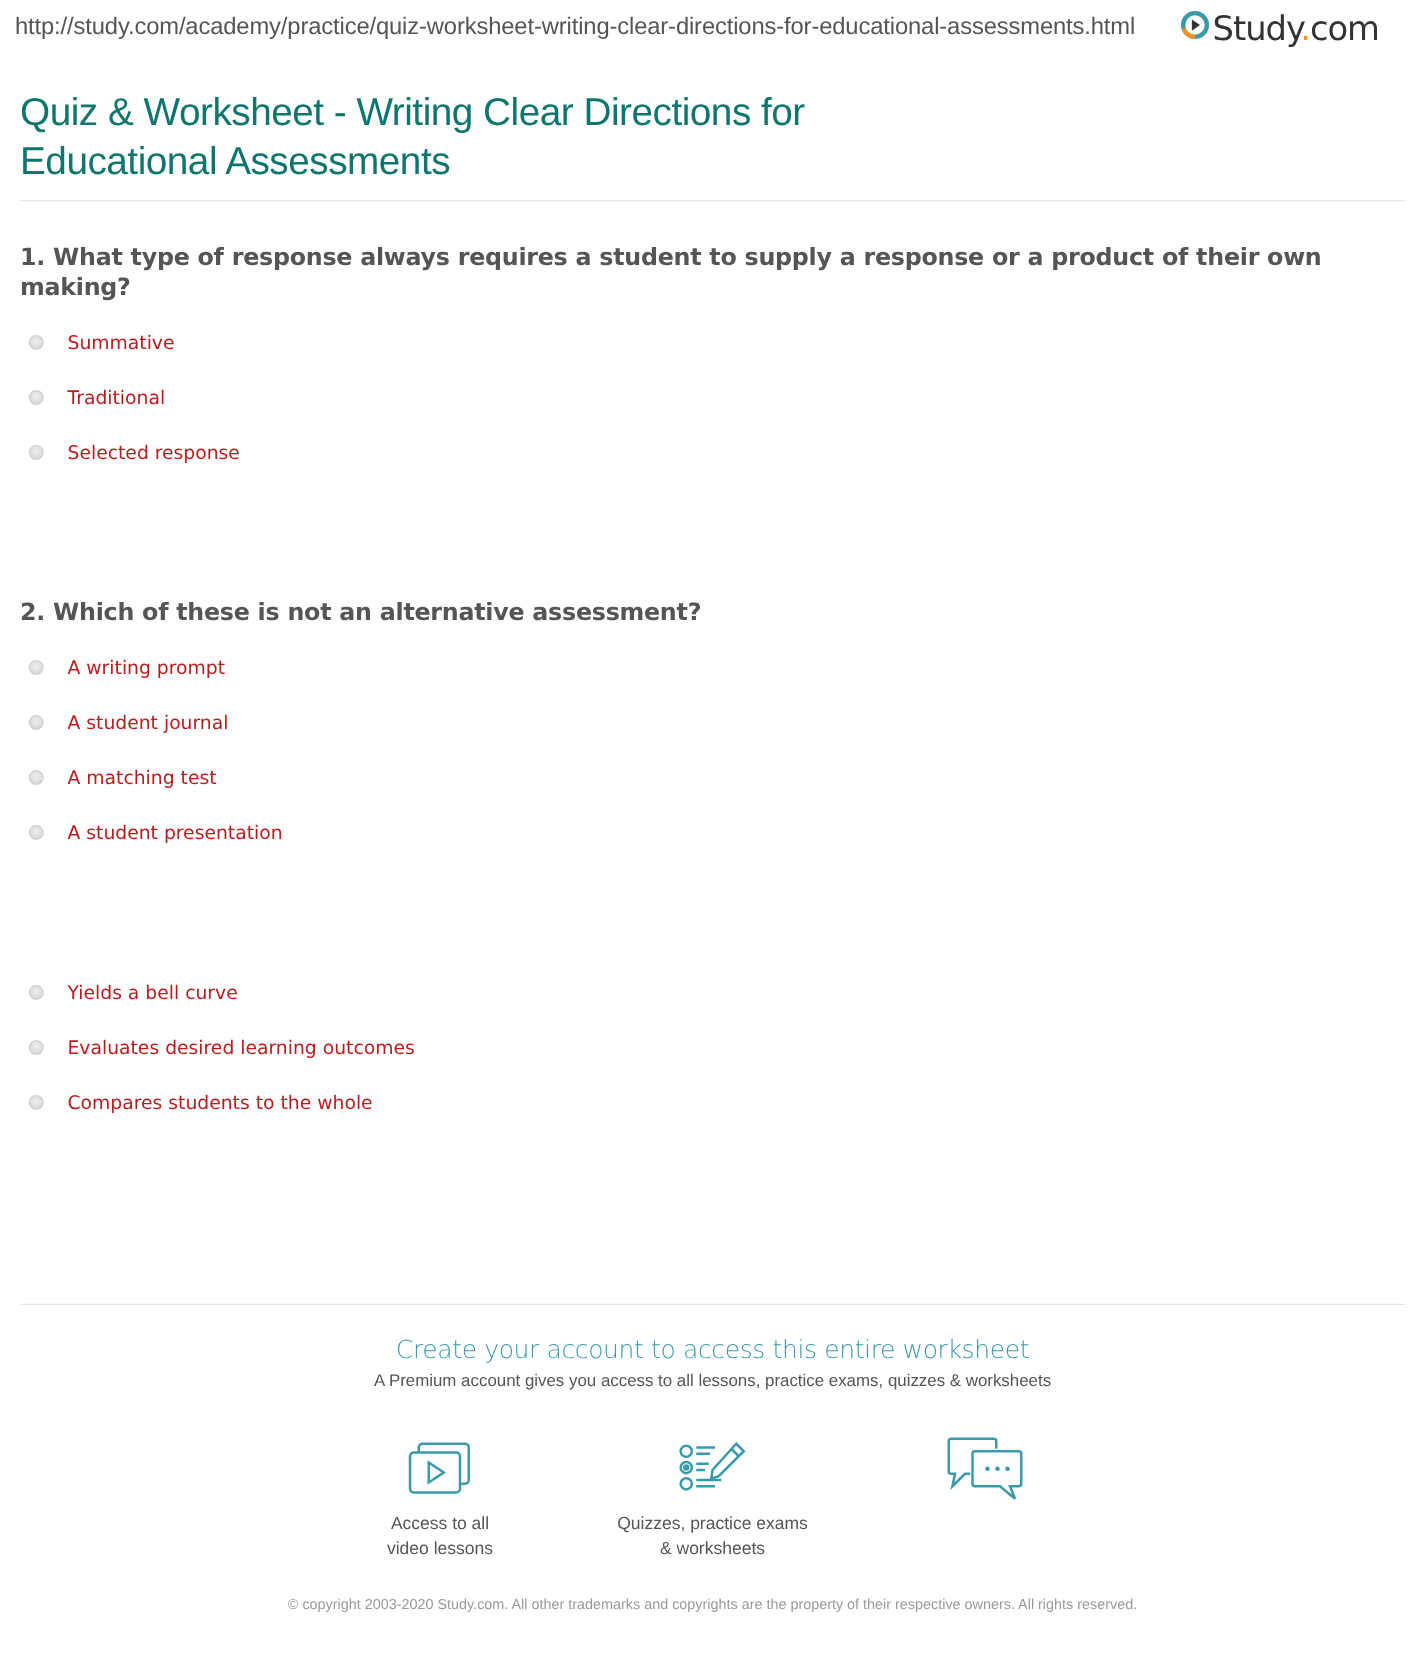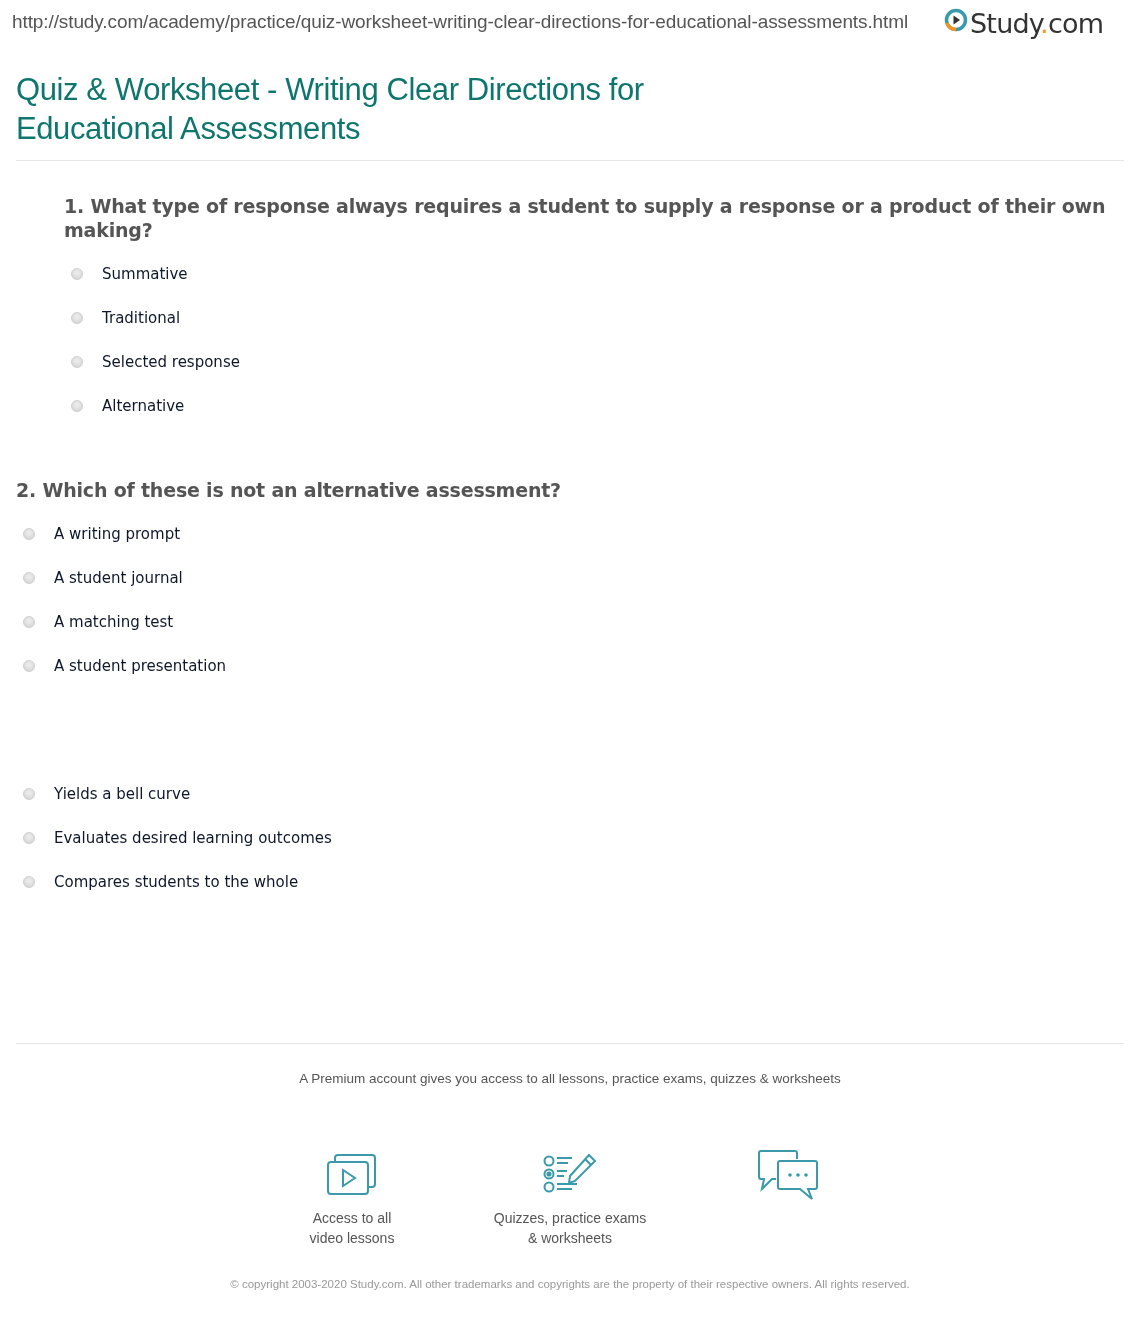--- a/index.html
+++ b/index.html
@@ -42,21 +42,21 @@
     .options { list-style: none; margin: 0; padding: 0; }
     .option {
       display: flex; align-items: center; height: 44px; cursor: pointer;
     }
     .radio {
       width: 10px; height: 10px; border-radius: 50%;
       background: radial-gradient(circle at 50% 40%, #eeeeee 0%, #dddddd 60%, #c8c8c8 100%);
       border: 1px solid #cfcfcf; margin-left: 7px; margin-right: 19px; flex: none;
     }
     .opt-label {
-      font-family: "DejaVu Sans", sans-serif; font-size: 15px; color: #0f172a;
+      font-family: "DejaVu Sans", sans-serif; font-size: 15px; color: #b91c1c;
     }
 
     .cta { position: absolute; left: 0; right: 0; top: 1066px; text-align: center; }
     .cta-title {
       font-family: "DejaVu Sans", sans-serif; font-weight: 300;
       font-size: 20px; color: #3a9aab; margin: 0; line-height: 26px;
       letter-spacing: -0.3px;
     }
     .cta-sub {
       font-size: 13.5px; color: #555555; margin-top: 4px; line-height: 18px;
@@ -86,38 +86,34 @@
     <circle cx="12" cy="12" r="9.5" fill="none" stroke="#3a9aab" stroke-width="3.5"></circle>
     <path d="M3 15 A9.5 9.5 0 0 0 12 21.5" fill="none" stroke="#f7941d" stroke-width="3.5"></path>
     <path d="M9.5 7.5 L16 12 L9.5 16.5 Z" fill="#333333"></path>
   </svg>
   <span class="logo-text"><span>Study</span><span class="logo-dot">.</span><span>com</span></span>
 </div>
 
 <h1 class="page-title">Quiz &amp; Worksheet - Writing Clear Directions for Educational Assessments</h1>
 <div class="divider" style="top:160px;"></div>
 
-<section class="question" style="top:194px;margin-left:48px;">
+<section class="question" style="top:194px;">
   <p class="q-text">1. What type of response always requires a student to supply a response or a product of their own making?</p>
   <ul class="options" style="margin-top:10px;">
     <li class="option">
         <span class="radio"></span>
         <span class="opt-label">Summative</span>
       </li>
     <li class="option">
         <span class="radio"></span>
         <span class="opt-label">Traditional</span>
       </li>
     <li class="option">
         <span class="radio"></span>
         <span class="opt-label">Selected response</span>
-      </li>
-    <li class="option">
-        <span class="radio"></span>
-        <span class="opt-label">Alternative</span>
       </li>
   </ul>
 </section>
 
 <section class="question" style="top:478px;">
   <p class="q-text">2. Which of these is not an alternative assessment?</p>
   <ul class="options" style="margin-top:10px;">
     <li class="option">
         <span class="radio"></span>
         <span class="opt-label">A writing prompt</span>
@@ -150,20 +146,21 @@
     <li class="option">
         <span class="radio"></span>
         <span class="opt-label">Compares students to the whole</span>
       </li>
   </ul>
 </section>
 
 <div class="divider" style="top:1043px;"></div>
 
 <div class="cta">
+  <h2 class="cta-title">Create your account to access this entire worksheet</h2>
   <div class="cta-sub">A Premium account gives you access to all lessons, practice exams, quizzes &amp; worksheets</div>
 </div>
 
 <div class="features">
   <div class="feature">
     <svg width="54" height="46" viewBox="0 0 54 46" fill="none" stroke="#3a9aab" stroke-width="2">
       <rect x="10" y="3" width="40" height="32" rx="3"></rect>
       <rect x="3" y="10" width="40" height="32" rx="3" fill="#ffffff"></rect>
       <path d="M18 18 L30 26 L18 34 Z"></path>
     </svg>

